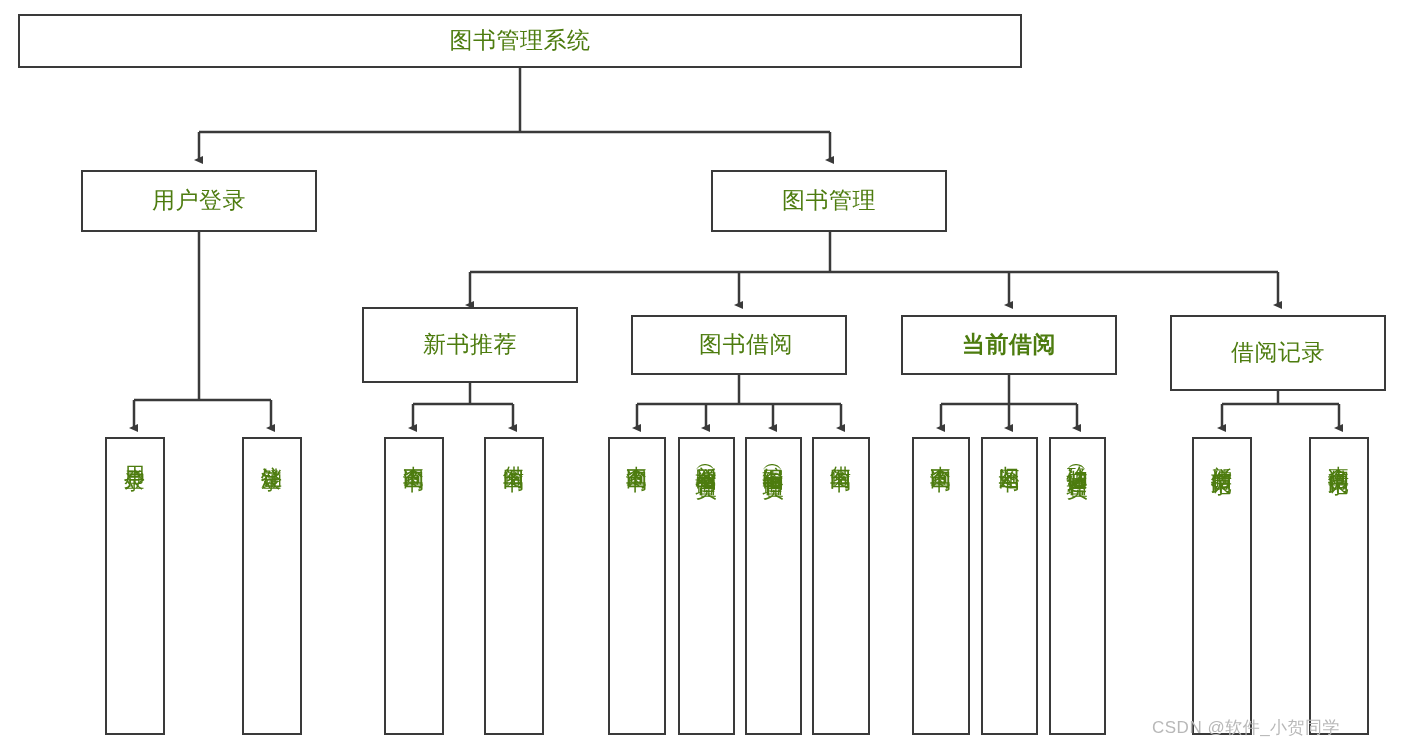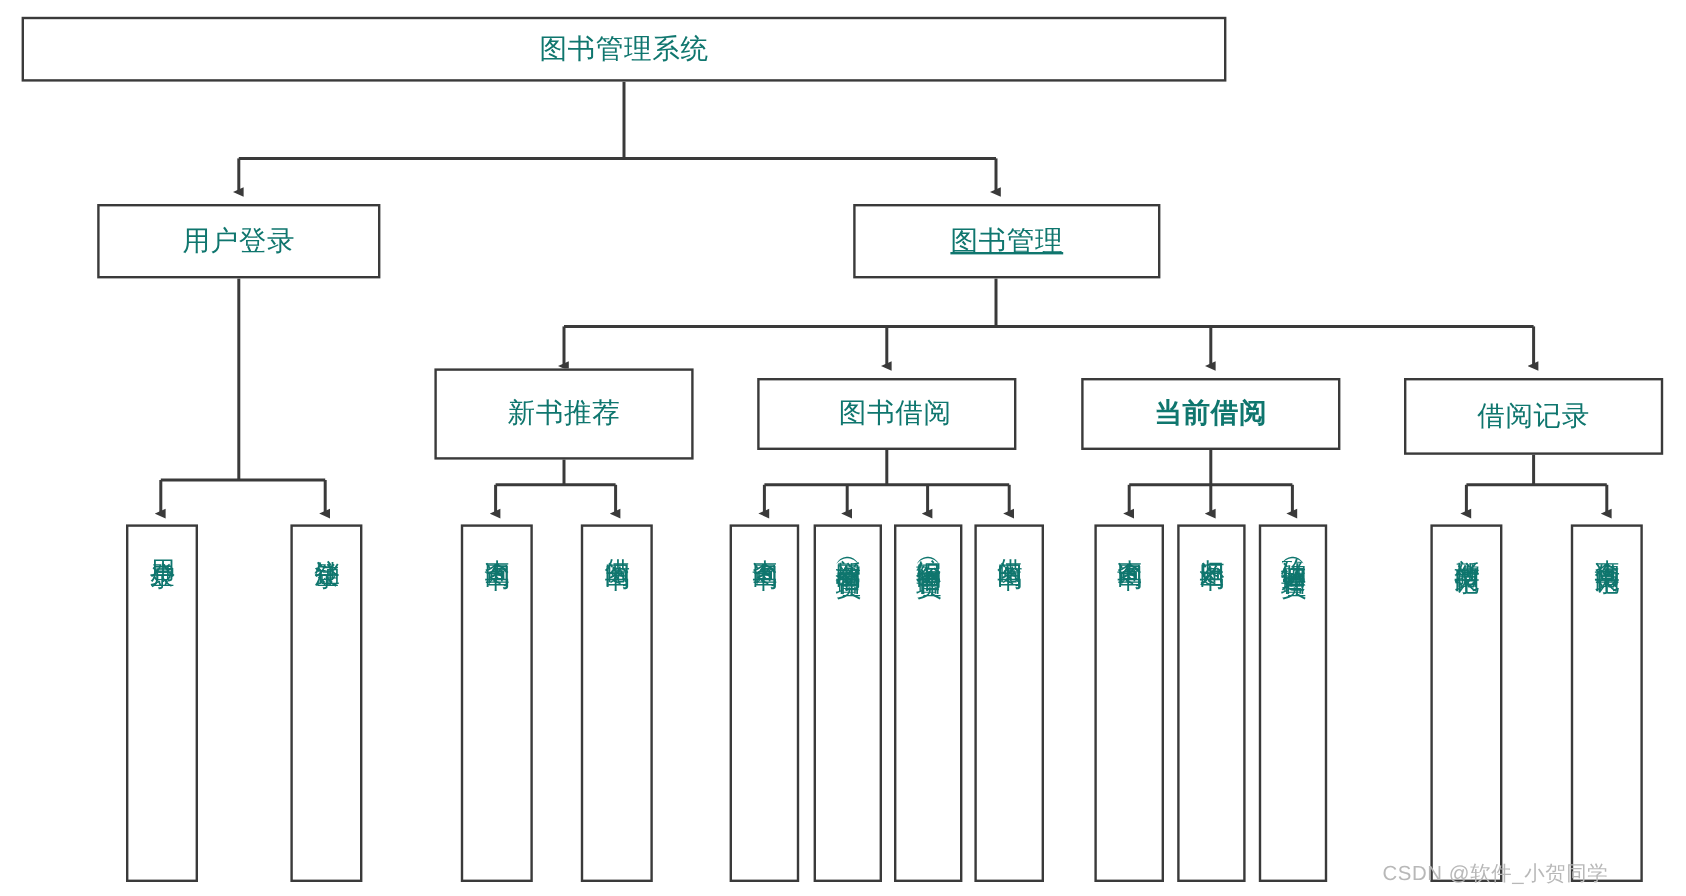--- a/index.html
+++ b/index.html
@@ -26,21 +26,21 @@
     pointer-events: none;
   }
   .node {
     position: absolute;
     box-sizing: border-box;
     border: 2.5px solid #3a3a3a;
     background: #ffffff;
     display: flex;
     align-items: center;
     justify-content: center;
-    color: #0f766e;
+    color: #4d7c0f;
   }
   .node-label {
     display: block;
     text-align: center;
     line-height: 1.18;
     letter-spacing: 0.5px;
   }
   .node.horiz .node-label {
     writing-mode: horizontal-tb;
     font-size: 23px;
@@ -119,34 +119,34 @@
     </g>
   </svg>
 
   <div class="node horiz" style="left:18px; top:14px; width:1004px; height:54px;">
     <span class="node-label">图书管理系统</span>
   </div>
 
   <div class="node horiz" style="left:81px; top:170px; width:236px; height:62px;">
     <span class="node-label">用户登录</span>
   </div>
-  <div class="node horiz" style="left:711px; top:170px; width:256px; height:62px;text-decoration:underline;">
+  <div class="node horiz" style="left:711px; top:170px; width:236px; height:62px;">
     <span class="node-label">图书管理</span>
   </div>
 
   <div class="node horiz" style="left:362px; top:307px; width:216px; height:76px;">
     <span class="node-label">新书推荐</span>
   </div>
   <div class="node horiz" style="left:631px; top:315px; width:216px; height:60px;padding-left:14px;">
     <span class="node-label">图书借阅</span>
   </div>
   <div class="node horiz" style="left:901px; top:315px; width:216px; height:60px;font-weight:bold;">
     <span class="node-label">当前借阅</span>
   </div>
-  <div class="node horiz" style="left:1170px; top:315px; width:216px; height:64px;">
+  <div class="node horiz" style="left:1170px; top:315px; width:216px; height:76px;">
     <span class="node-label">借阅记录</span>
   </div>
 
   <div class="node vert" style="left:105px; top:437px; width:60px; height:298px;">
     <span class="node-label">用户登录</span>
   </div>
   <div class="node vert" style="left:242px; top:437px; width:60px; height:298px;">
     <span class="node-label">注销登录</span>
   </div>
 

